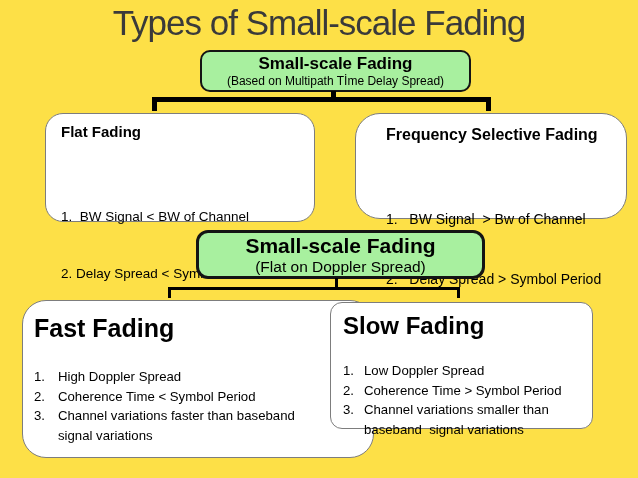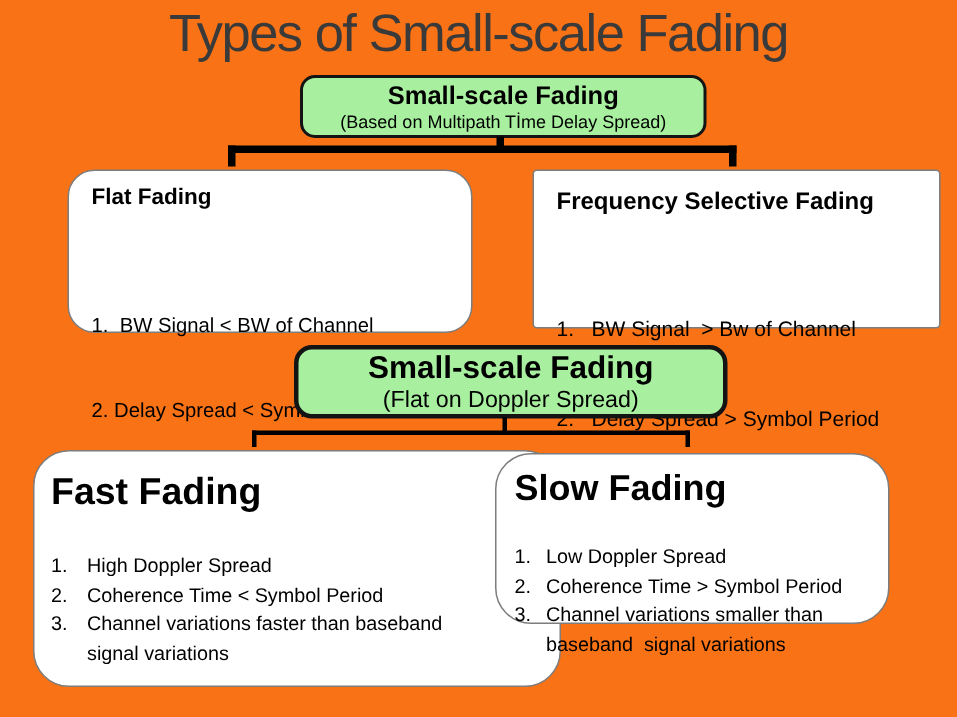--- a/index.html
+++ b/index.html
@@ -6,21 +6,21 @@
     --green:#a8f09f;
     --border-dark:#141414;
     --box-border:#7d7d7d;
     --connector:#000000;
     --title-color:#3a3a3a;
   }
   *{margin:0;padding:0;box-sizing:border-box;}
   html,body{background:#ffffff;}
   body{font-family:"Liberation Sans",sans-serif;}
   #slide{
-    position:relative;width:638px;height:478px;background:#f97316;overflow:hidden;
+    position:relative;width:638px;height:478px;background:#fde047;overflow:hidden;
   }
   
   .slide-title{
     position:absolute;top:3px;left:0;width:100%;text-align:center;
     font-size:35px;font-weight:400;letter-spacing:-1px;color:var(--title-color);
   }
   
   .groot{
     position:absolute;background:var(--green);border:2px solid var(--border-dark);
     text-align:center;color:#000;
@@ -41,27 +41,27 @@
   .c2-bar{left:168px;top:287px;width:292px;height:3px;}
   .c2-tick-l{left:168px;top:287px;width:3px;height:11px;}
   .c2-tick-r{left:457px;top:287px;width:3px;height:11px;}
   
   .wbox{
     position:absolute;background:#ffffff;border:1.5px solid var(--box-border);color:#000;
   }
   .flat-box{left:45px;top:113px;width:270px;height:109px;border-radius:18px;padding:9px 4px 16px 15px;}
   .flat-box .w-h{font-size:15px;font-weight:bold;line-height:18px;}
   .flat-box .w-list{margin-top:28px;font-size:13.5px;line-height:19px;white-space:pre-wrap;}
-  .freq-box{left:355px;top:113px;width:272px;height:106px;border-radius:3px;padding:11px 4px 0 15px;}
+  .freq-box{left:355px;top:113px;width:272px;height:106px;border-radius:25px;padding:11px 4px 0 30px;}
   .freq-box .w-h{font-size:16px;font-weight:bold;line-height:19px;}
   .freq-box .w-list{margin-top:25px;font-size:14px;line-height:20px;white-space:pre-wrap;}
   .fast-box{left:22px;top:300px;width:352px;height:158px;border-radius:24px;padding:12px 2px 0 11px;}
   .fast-box .w-h{font-size:25px;font-weight:bold;line-height:30px;}
   .fast-box .w-list{margin-top:24px;font-size:13.2px;line-height:19.5px;}
-  .slow-box{left:330px;top:302px;width:263px;height:114px;border-radius:24px;padding:8px 2px 0 12px;}
+  .slow-box{left:330px;top:302px;width:263px;height:127px;border-radius:12px;padding:8px 2px 0 12px;}
   .slow-box .w-h{font-size:24px;font-weight:bold;line-height:30px;}
   .slow-box .w-list{margin-top:20px;font-size:13.2px;line-height:19.5px;}
   .li{display:flex;align-items:flex-start;}
   .li .num{flex:0 0 auto;}
   .fast-box .li .num{width:24px;}
   .slow-box .li .num{width:21px;}
   .li .txt{white-space:nowrap;}
   .li .txt .cont{white-space:pre-wrap;}
 </style>
 </head>

